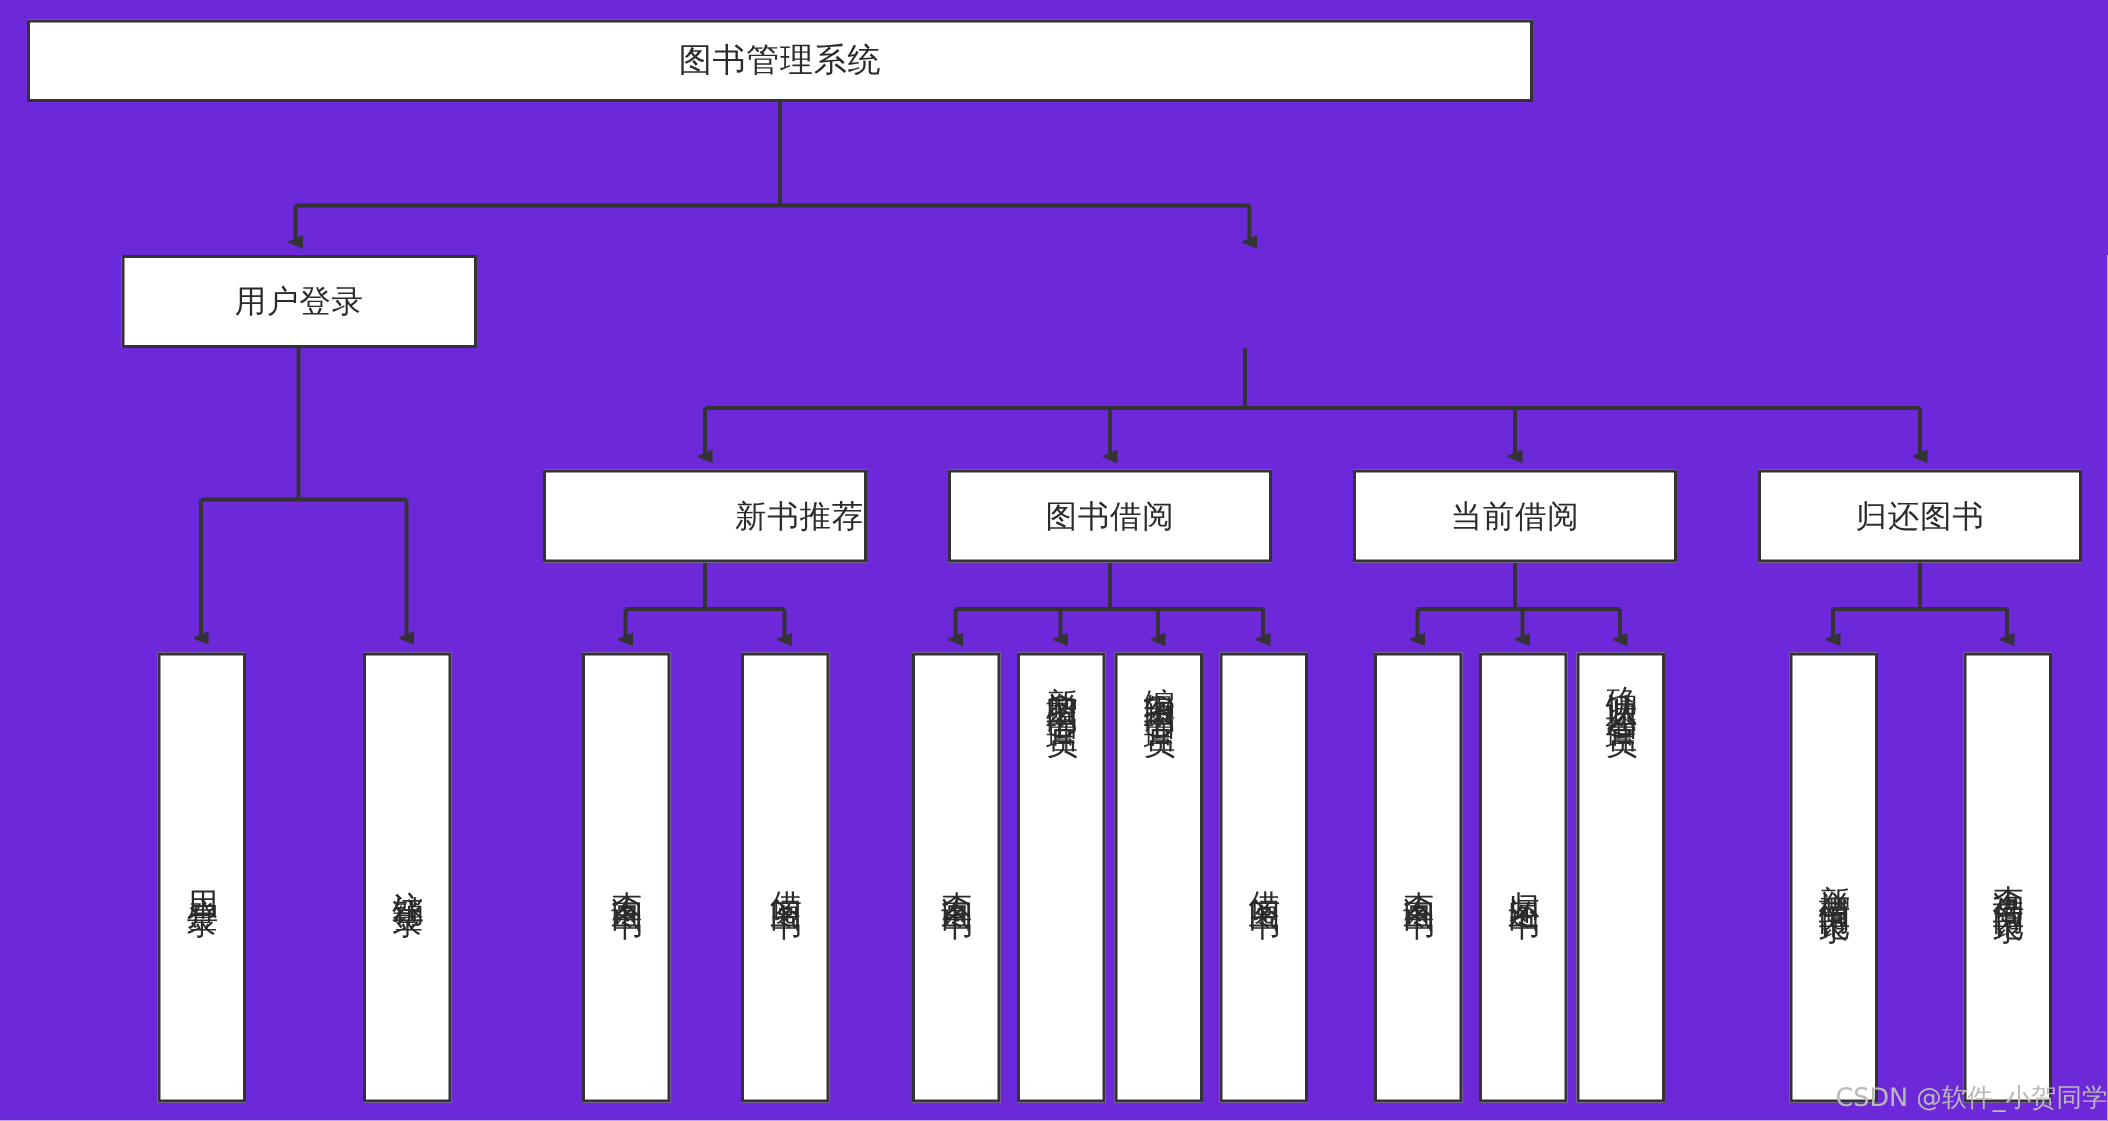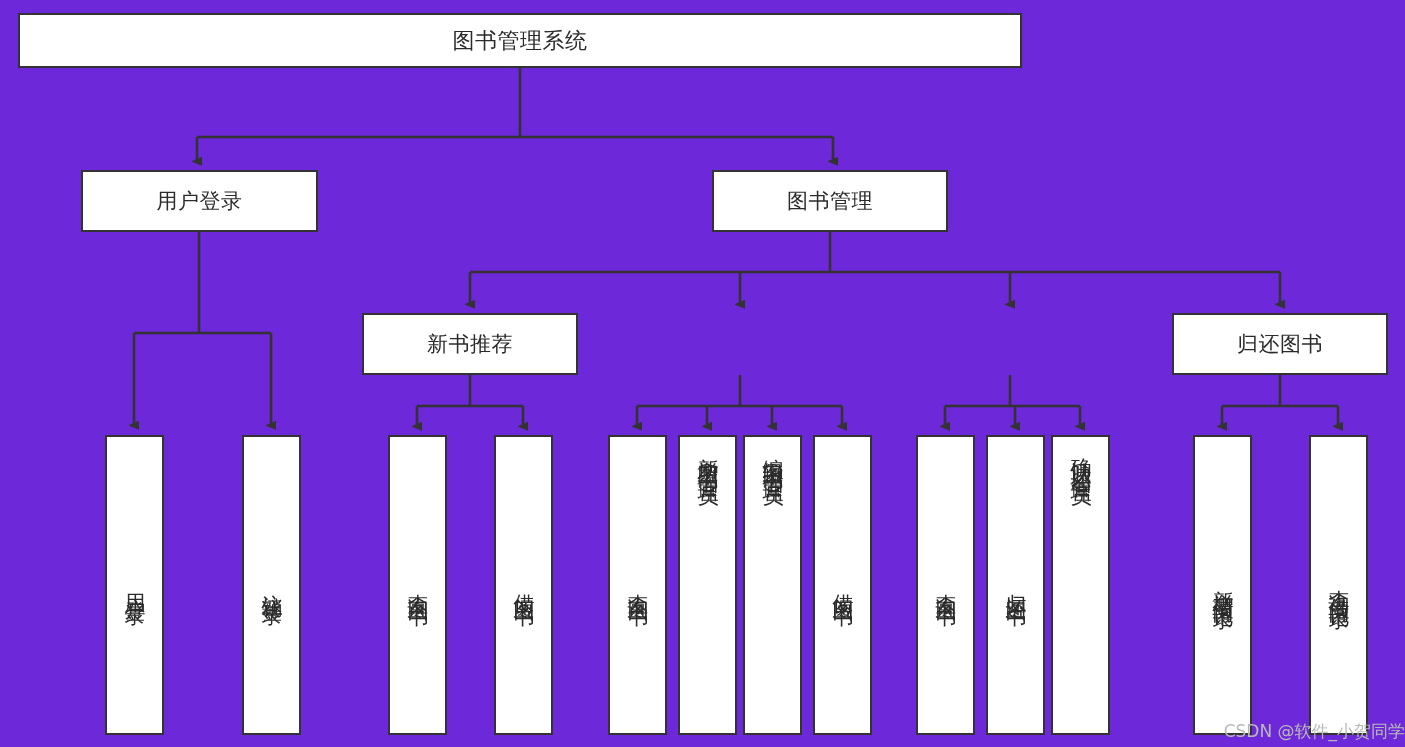--- a/index.html
+++ b/index.html
@@ -139,29 +139,32 @@
   </svg>
 
   <div class="node horiz root" style="left:18px; top:13px; width:1004px; height:55px;">
     <span class="node-label">图书管理系统</span>
   </div>
 
   <div class="node horiz" style="left:81px; top:170px; width:237px; height:62px;">
     <span class="node-label">用户登录</span>
   </div>
 
-  <div class="node horiz" style="left:712px; top:170px; width:236px; height:62px;">
-    <span class="node-label">图书管理</span>
-  </div>
-
-  <div class="node horiz" style="left:362px; top:313px; width:216px; height:62px;">
+
+  <div class="node horiz" style="left:362px; top:313px; width:216px; height:62px;justify-content:flex-end;">
     <span class="node-label">新书推荐</span>
   </div>
 
-
+  <div class="node horiz" style="left:632px; top:313px; width:216px; height:62px;">
+    <span class="node-label">图书借阅</span>
+  </div>
+
+  <div class="node horiz" style="left:902px; top:313px; width:216px; height:62px;">
+    <span class="node-label">当前借阅</span>
+  </div>
 
   <div class="node horiz" style="left:1172px; top:313px; width:216px; height:62px;">
     <span class="node-label">归还图书</span>
   </div>
 
   <div class="node vert mid-text" style="left:105px; top:435px; width:59px; height:300px;">
     <span class="node-label">用户登录</span>
   </div>
 
   <div class="node vert mid-text" style="left:242px; top:435px; width:59px; height:300px;">

